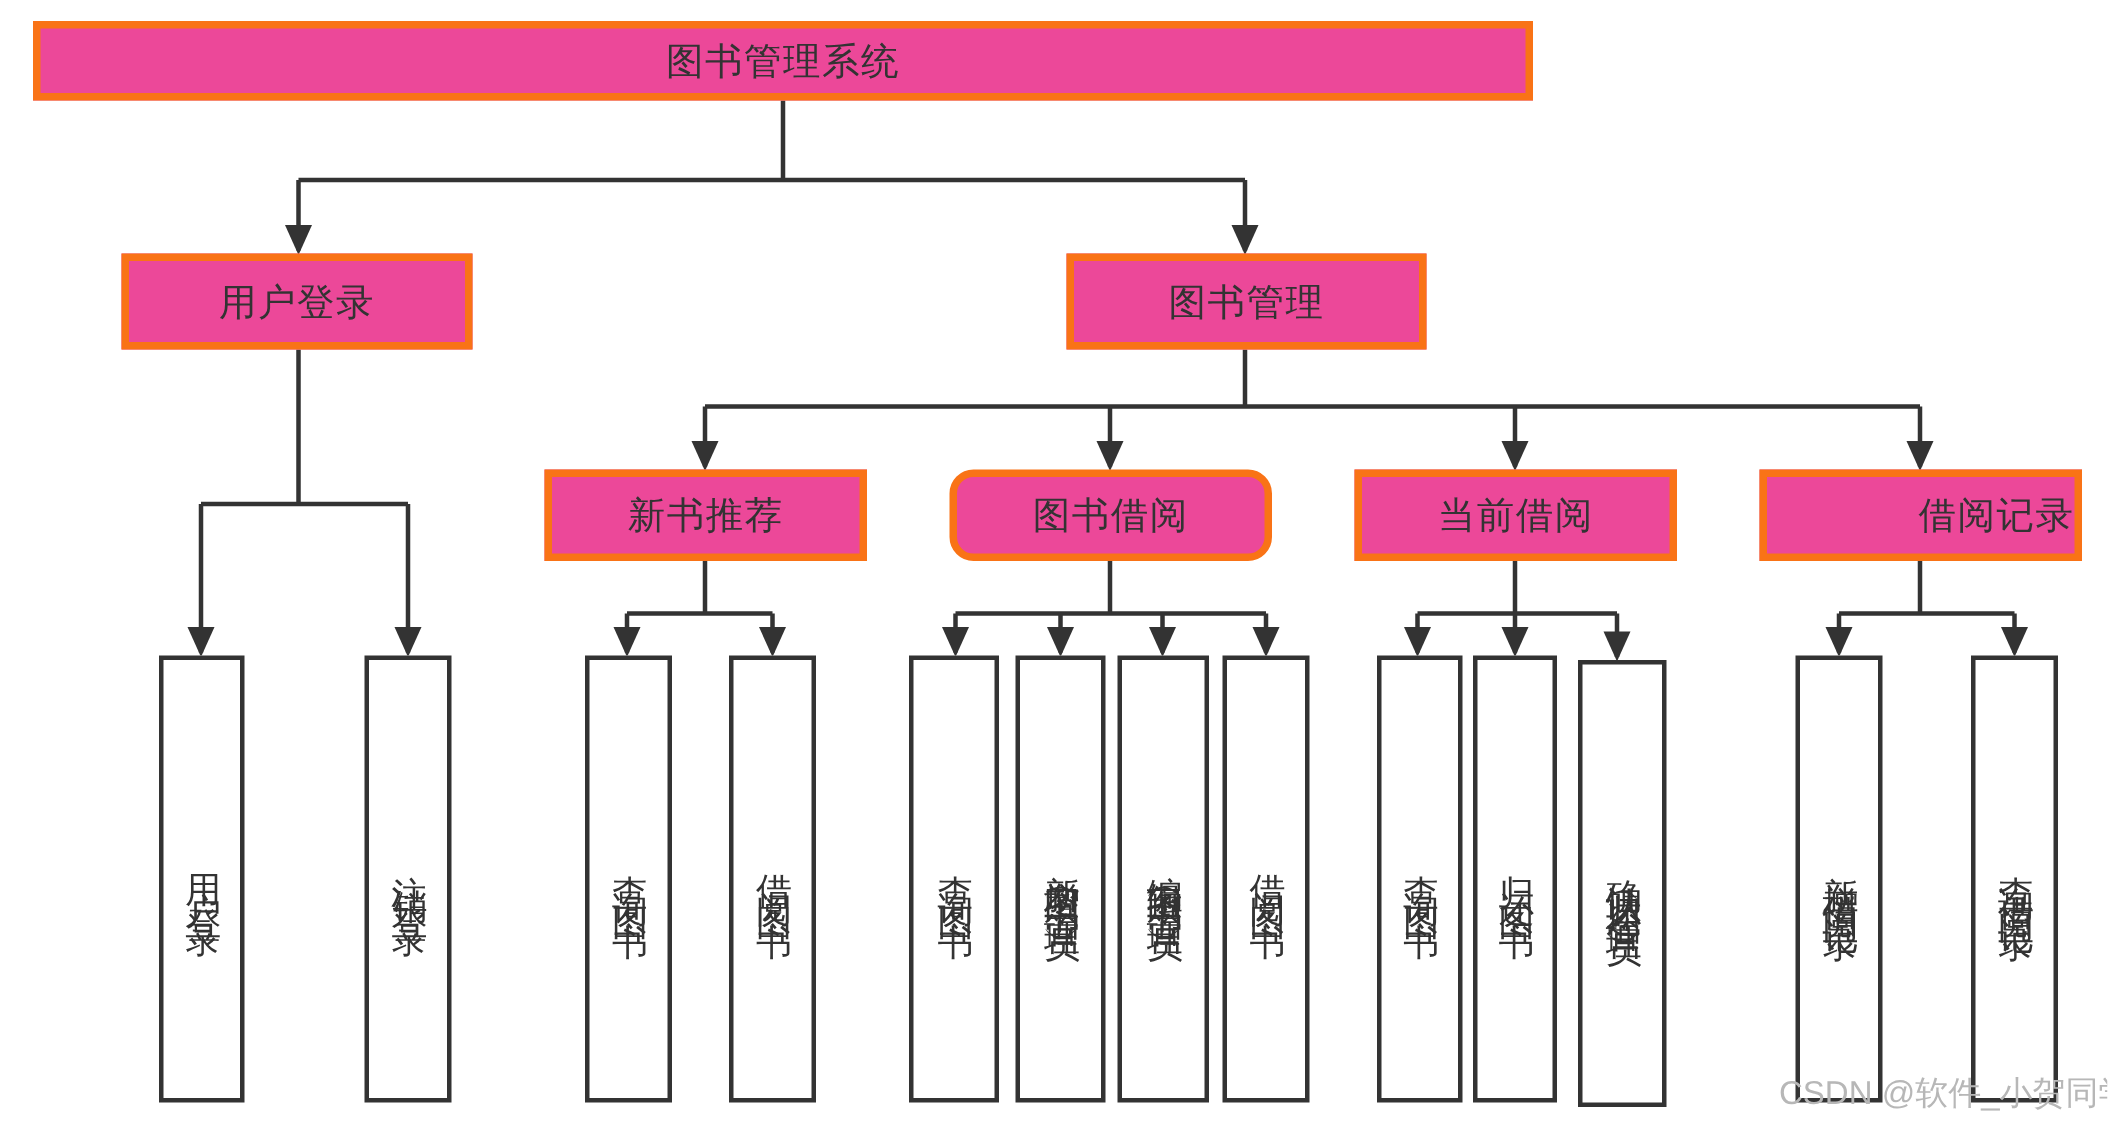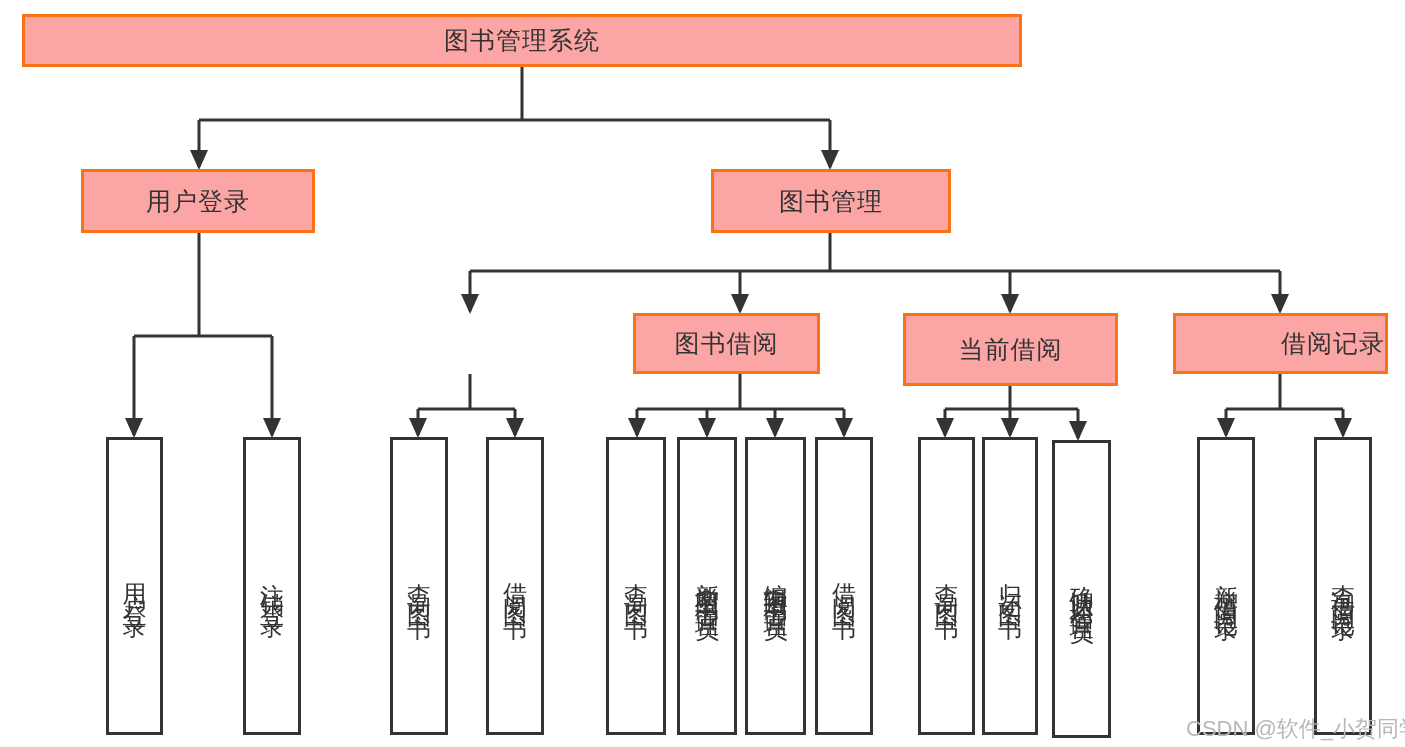--- a/index.html
+++ b/index.html
@@ -18,22 +18,22 @@
   }
   #connectors {
     position: absolute;
     left: 0;
     top: 0;
     z-index: 0;
   }
   .hbox {
     position: absolute;
     box-sizing: border-box;
-    border: 3px solid #f97316;
-    background: #fca5a5;
+    border: 5px solid #f97316;
+    background: #ec4899;
     display: flex;
     align-items: center;
     justify-content: center;
     font-size: 25px;
     letter-spacing: 1px;
     color: #333333;
     z-index: 1;
     white-space: nowrap;
   }
   .vbox {
@@ -116,24 +116,27 @@
     <span>图书管理系统</span>
   </div>
 
   <div class="hbox" style="left:81px; top:169px; width:234px; height:64px;">
     <span>用户登录</span>
   </div>
   <div class="hbox" style="left:711px; top:169px; width:240px; height:64px;">
     <span>图书管理</span>
   </div>
 
-  <div class="hbox" style="left:633px; top:313px; width:187px; height:61px;">
+  <div class="hbox" style="left:363px; top:313px; width:215px; height:61px;">
+    <span>新书推荐</span>
+  </div>
+  <div class="hbox" style="left:633px; top:313px; width:215px; height:61px;border-radius:16px;">
     <span>图书借阅</span>
   </div>
-  <div class="hbox" style="left:903px; top:313px; width:215px; height:73px;">
+  <div class="hbox" style="left:903px; top:313px; width:215px; height:61px;">
     <span>当前借阅</span>
   </div>
   <div class="hbox" style="left:1173px; top:313px; width:215px; height:61px;justify-content:flex-end;">
     <span>借阅记录</span>
   </div>
 
   <div class="vbox v4" style="left:106px; top:437px; width:57px; height:298px;">
     <span class="vtext">用户登录</span>
   </div>
   <div class="vbox v4" style="left:243px; top:437px; width:58px; height:298px;">

